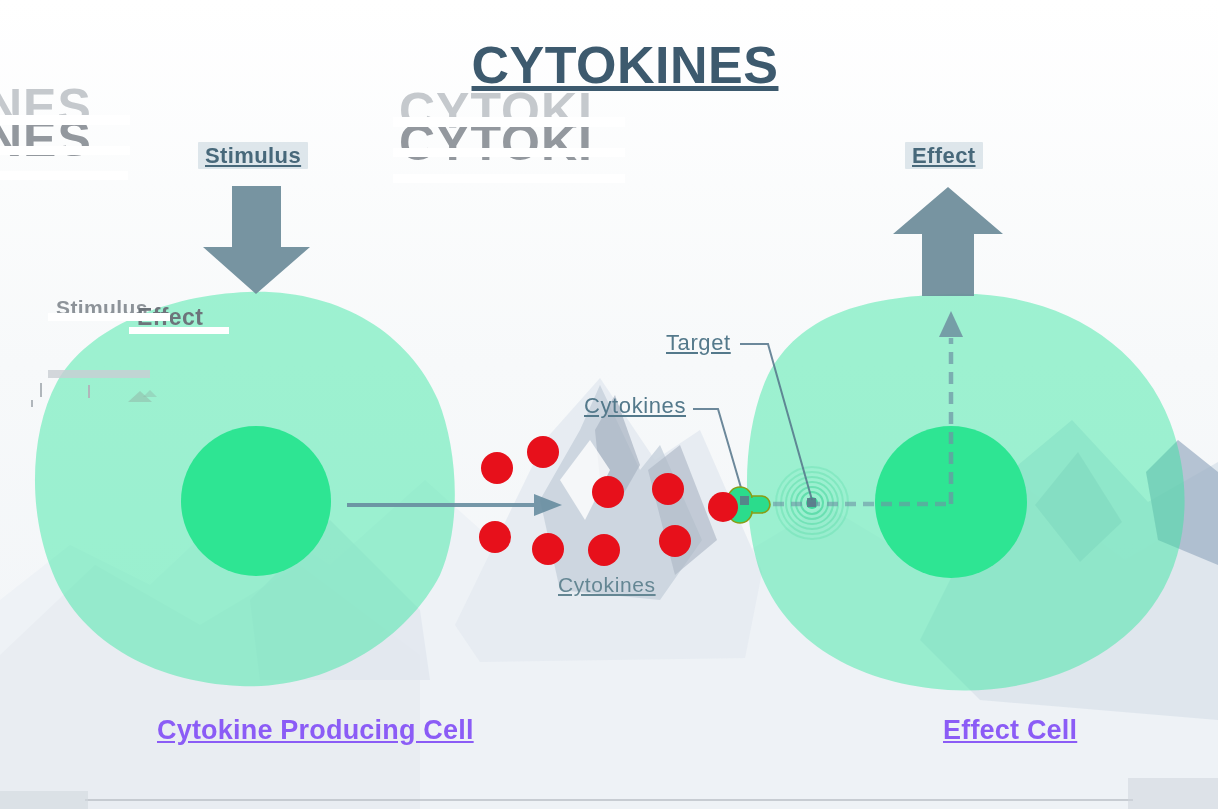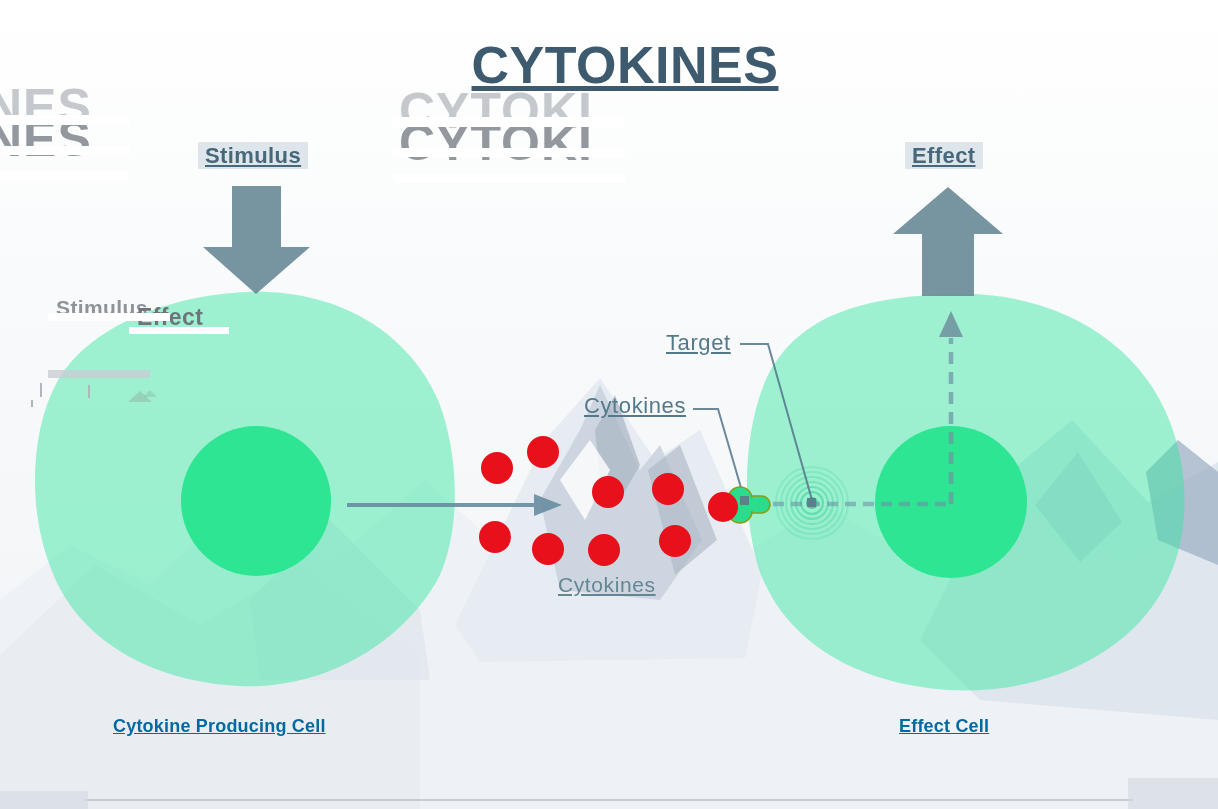--- a/index.html
+++ b/index.html
@@ -16,21 +16,21 @@
   .hl{
     background:rgba(196,211,221,.55);padding:3px 7px 2px 7px;border-radius:1px;
     font-size:22px;font-weight:bold;color:#47687a;letter-spacing:.4px;
   }
   .stimulus{left:198px;top:142px;}
   .effect{left:905px;top:142px;}
   .slate{color:#54798b;letter-spacing:.6px;font-weight:500;}
   .signal{left:666px;top:332px;font-size:22px;}
   .receptor{left:584px;top:395px;font-size:22px;}
   .cytokines{left:558px;top:574px;font-size:21px;color:#648693;}
-  .redlbl{font-size:18px;font-weight:bold;color:#0369a1;letter-spacing:.2px;}
+  .redlbl{font-size:27px;font-weight:bold;color:#8b5cf6;letter-spacing:.2px;margin-left:44px;}
   .producing{left:113px;top:717px;}
   .target{left:899px;top:717px;}
   .ghost{position:absolute;line-height:1;font-weight:bold;white-space:nowrap;}
   .ghost-big{font-size:50px;letter-spacing:1px;}
   .g-light{color:#c5c9cd;}
   .g-dark{color:#93989e;}
   .g-stim{left:56px;top:297px;font-size:21px;font-weight:600;color:#8d9399;letter-spacing:.4px;}
   .g-eff{left:137px;top:306px;font-size:23px;font-weight:600;color:#6d747b;letter-spacing:.4px;}
   .stripe{position:absolute;background:#ffffff;display:block;}
 </style>

